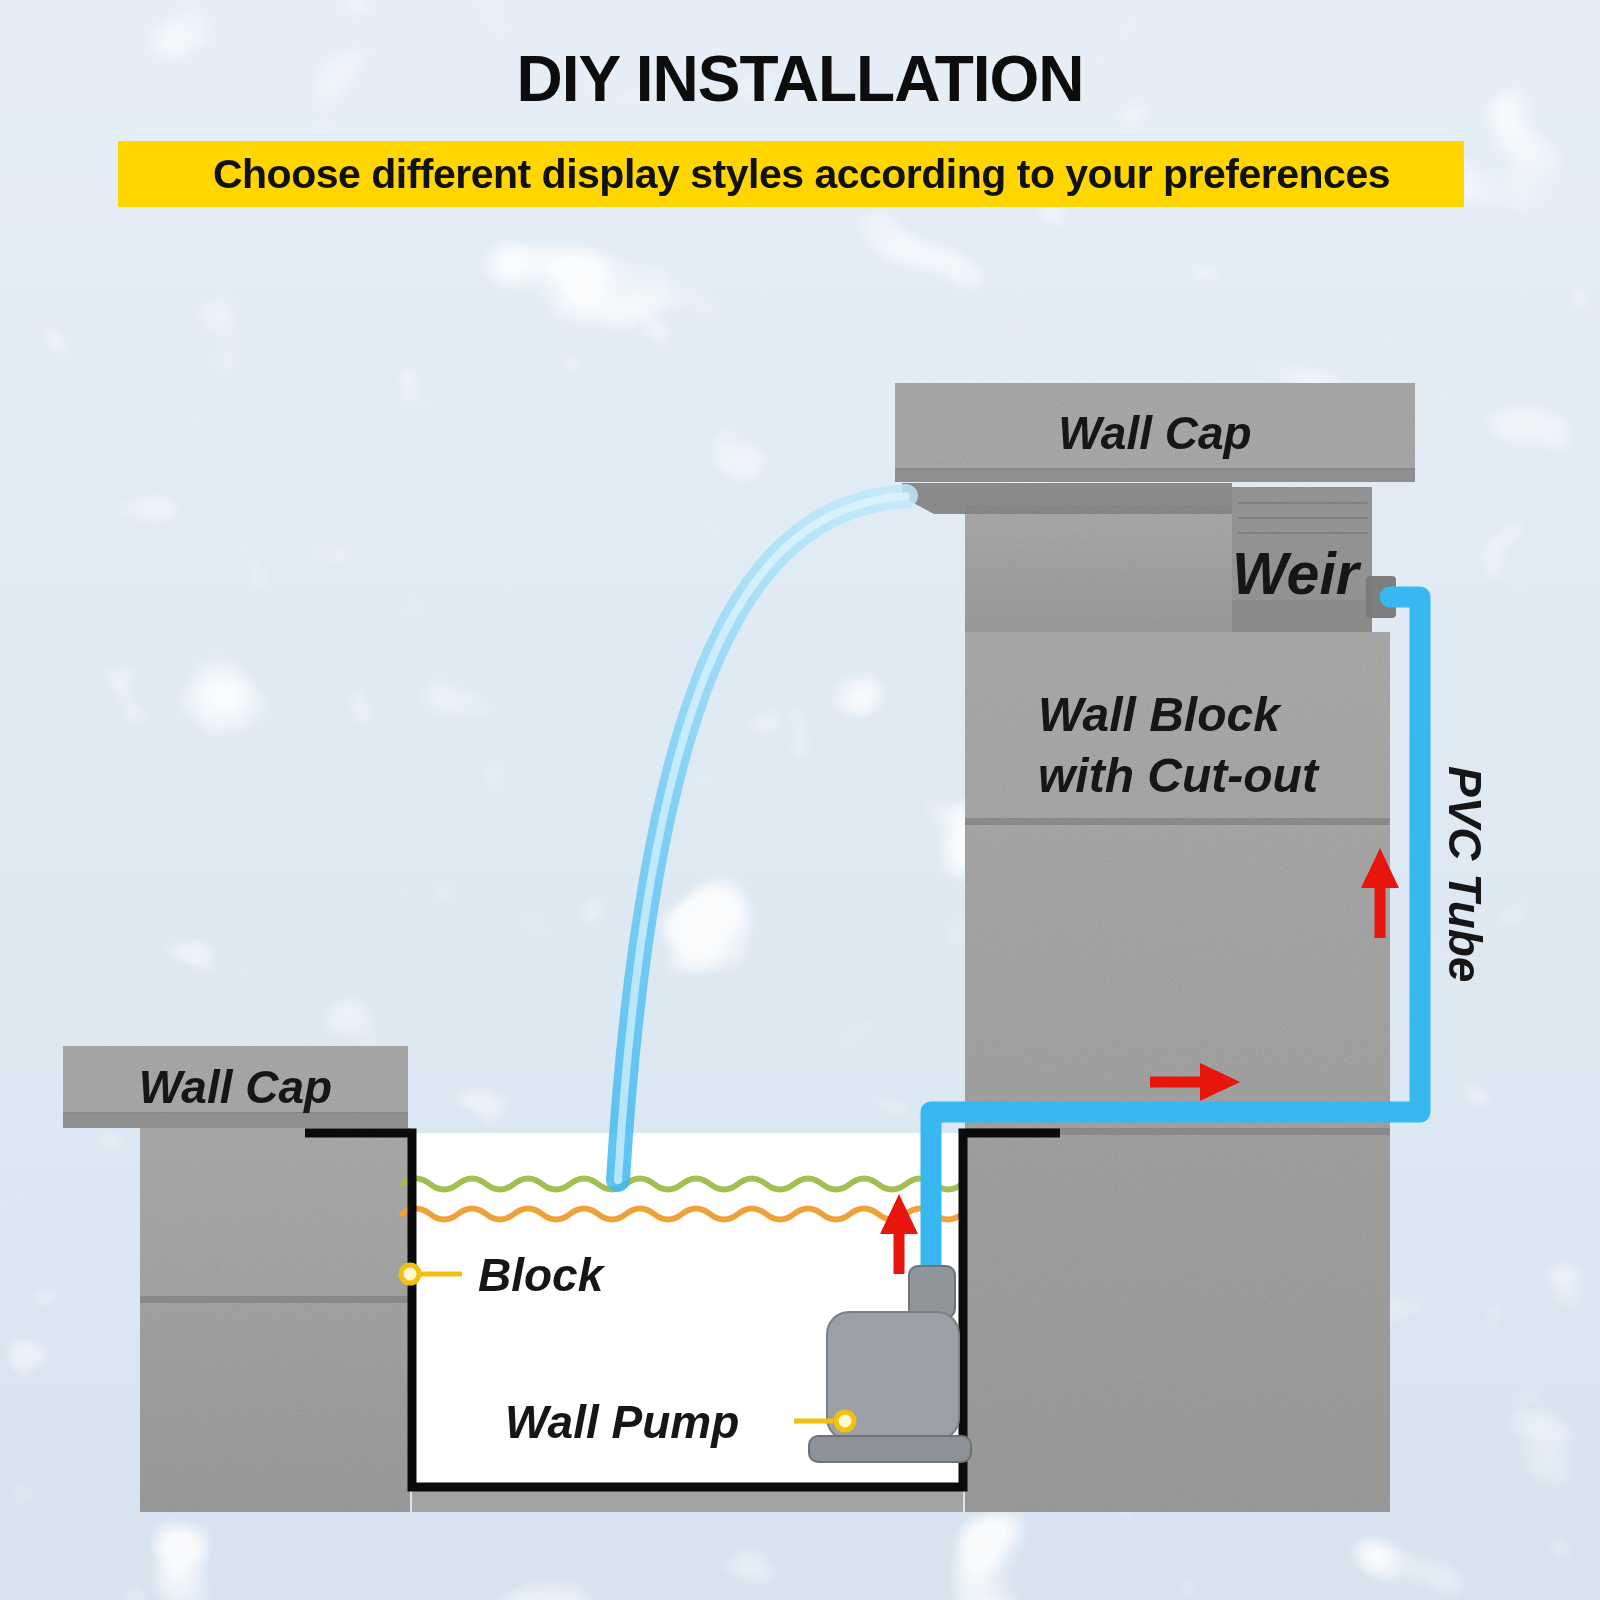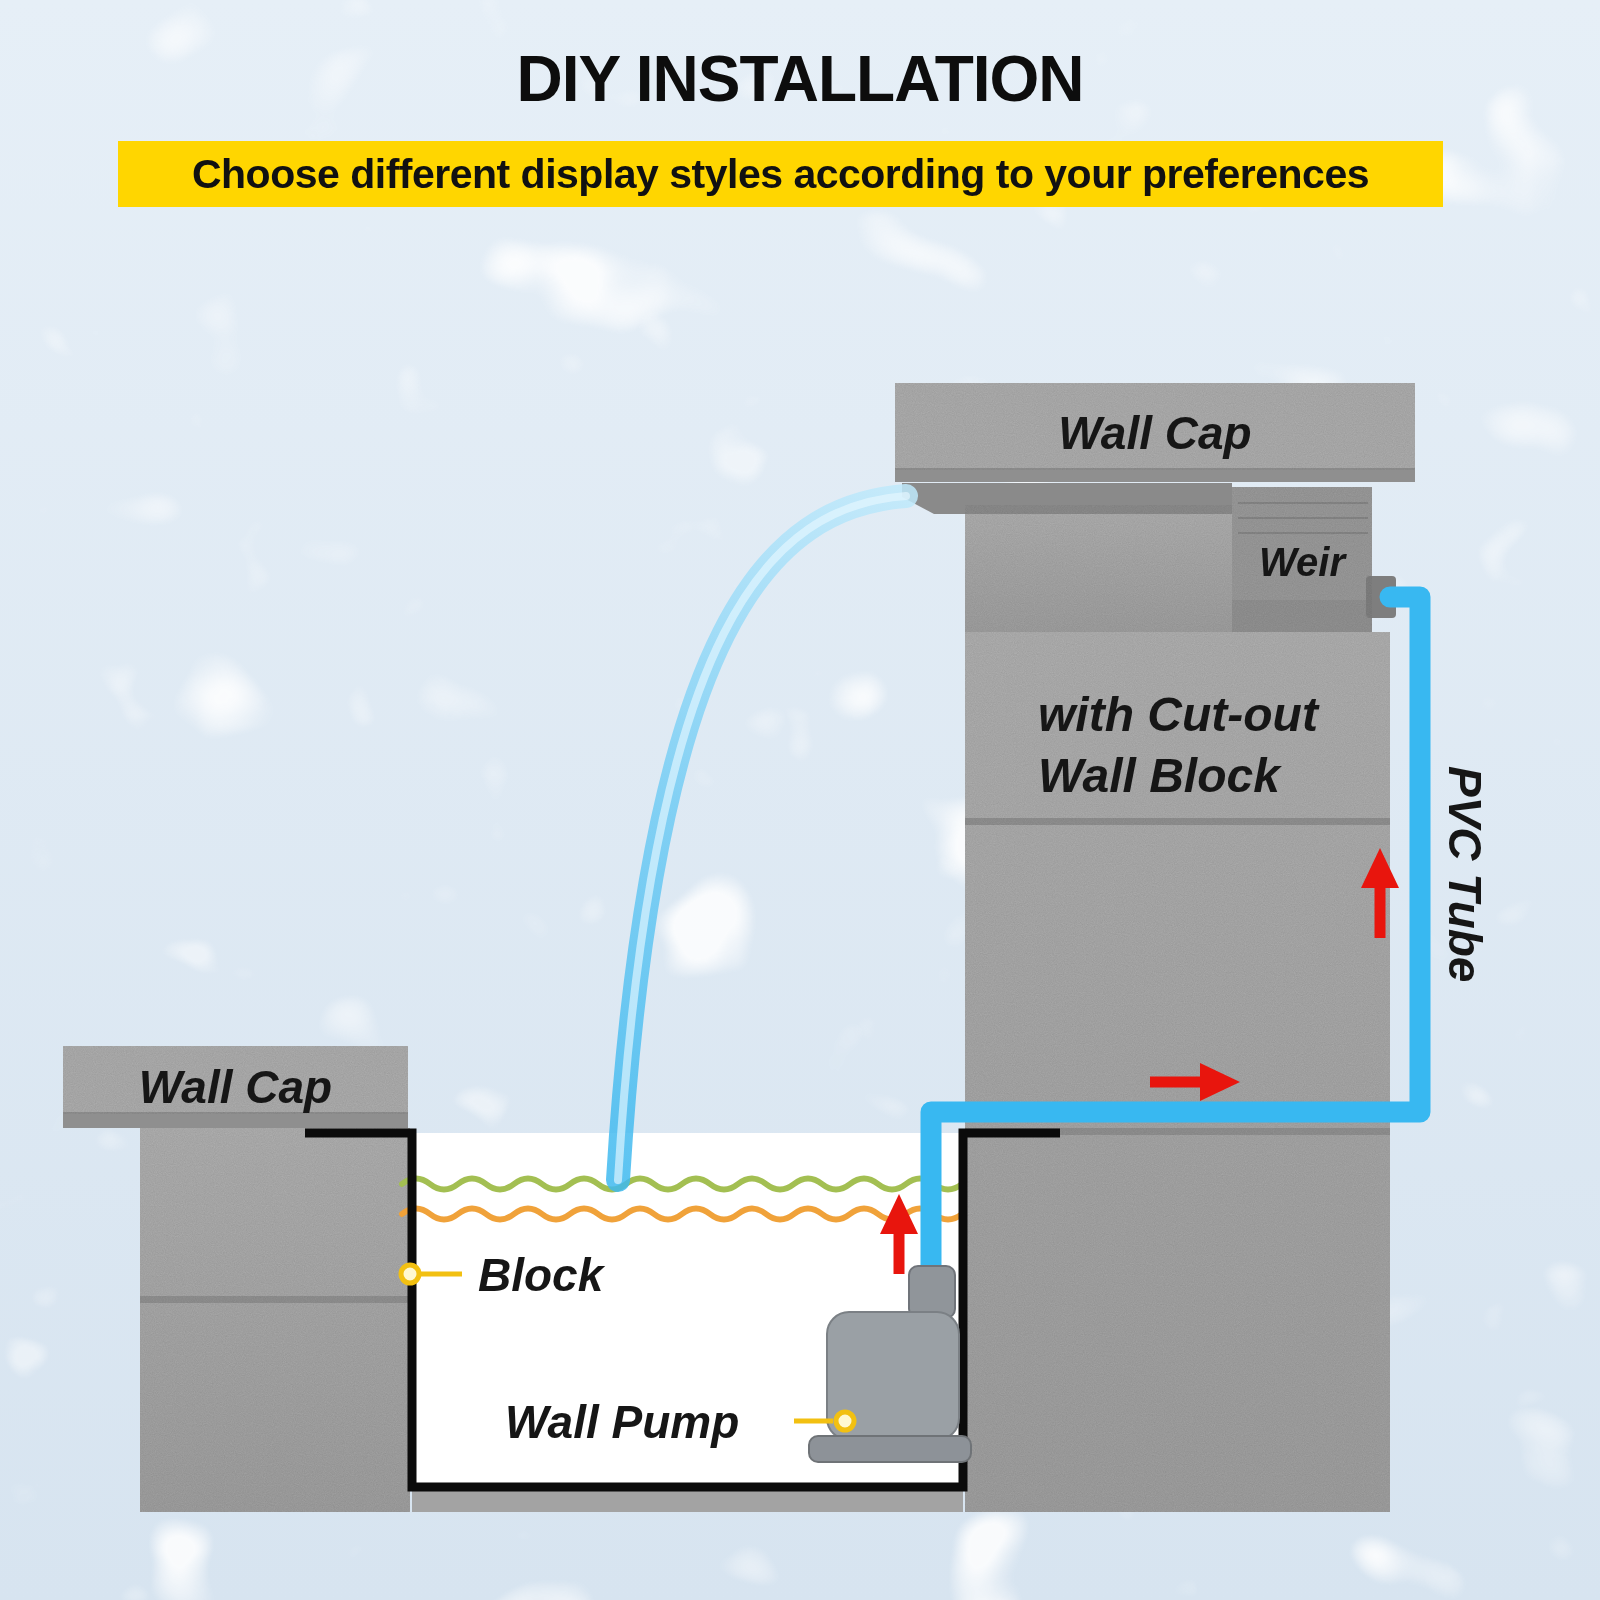--- a/index.html
+++ b/index.html
@@ -8,30 +8,30 @@
   .layer{position:absolute;inset:0;}
   svg{display:block;}
 
   .page-title{
     position:absolute;top:42px;left:0;width:100%;
     text-align:center;font-size:64px;font-weight:bold;color:#0d0d0d;
     letter-spacing:-1px;
   }
   .banner{
     position:absolute;left:118px;top:141px;width:1325px;height:66px;
-    background:#ffd600;display:flex;align-items:center;justify-content:center;
+    background:#ffd600;display:flex;align-items:center;justify-content:center;padding-left:21px;
   }
   .banner-text{
     font-size:41px;font-weight:bold;color:#111;letter-spacing:-0.5px;
   }
   .lbl{
     position:absolute;color:#161616;font-weight:bold;white-space:nowrap;font-style:italic;
   }
   .lbl-wallcap-right{left:895px;top:406px;width:520px;text-align:center;font-size:46px;}
-  .lbl-weir{left:1232px;top:540px;width:140px;text-align:center;font-size:40px;}
+  .lbl-weir{left:1232px;top:540px;width:140px;font-size:59px;}
   .lbl-wallblock{left:1038px;top:684px;font-size:48px;line-height:1.28;}
   .lbl-pvc{
     left:1438px;top:766px;font-size:46px;
     writing-mode:vertical-rl;
   }
   .lbl-wallcap-left{left:63px;top:1060px;width:345px;text-align:center;font-size:46px;}
   .lbl-liner{left:478px;top:1248px;font-size:46px;}
   .lbl-pump{left:505px;top:1395px;font-size:46px;}
 </style>
 </head>
@@ -167,22 +167,22 @@
 
   <div class="banner">
     <span class="banner-text">Choose different display styles according to your preferences</span>
   </div>
 
   <div class="lbl lbl-wallcap-right">Wall Cap</div>
 
   <div class="lbl lbl-weir">Weir</div>
 
   <div class="lbl lbl-wallblock">
+    <div>Wall Block</div>
     <div>with Cut-out</div>
-    <div>Wall Block</div>
   </div>
 
   <div class="lbl lbl-pvc">PVC Tube</div>
 
   <div class="lbl lbl-wallcap-left">Wall Cap</div>
 
   <div class="lbl lbl-liner">Block</div>
 
   <div class="lbl lbl-pump">Wall Pump</div>
 

